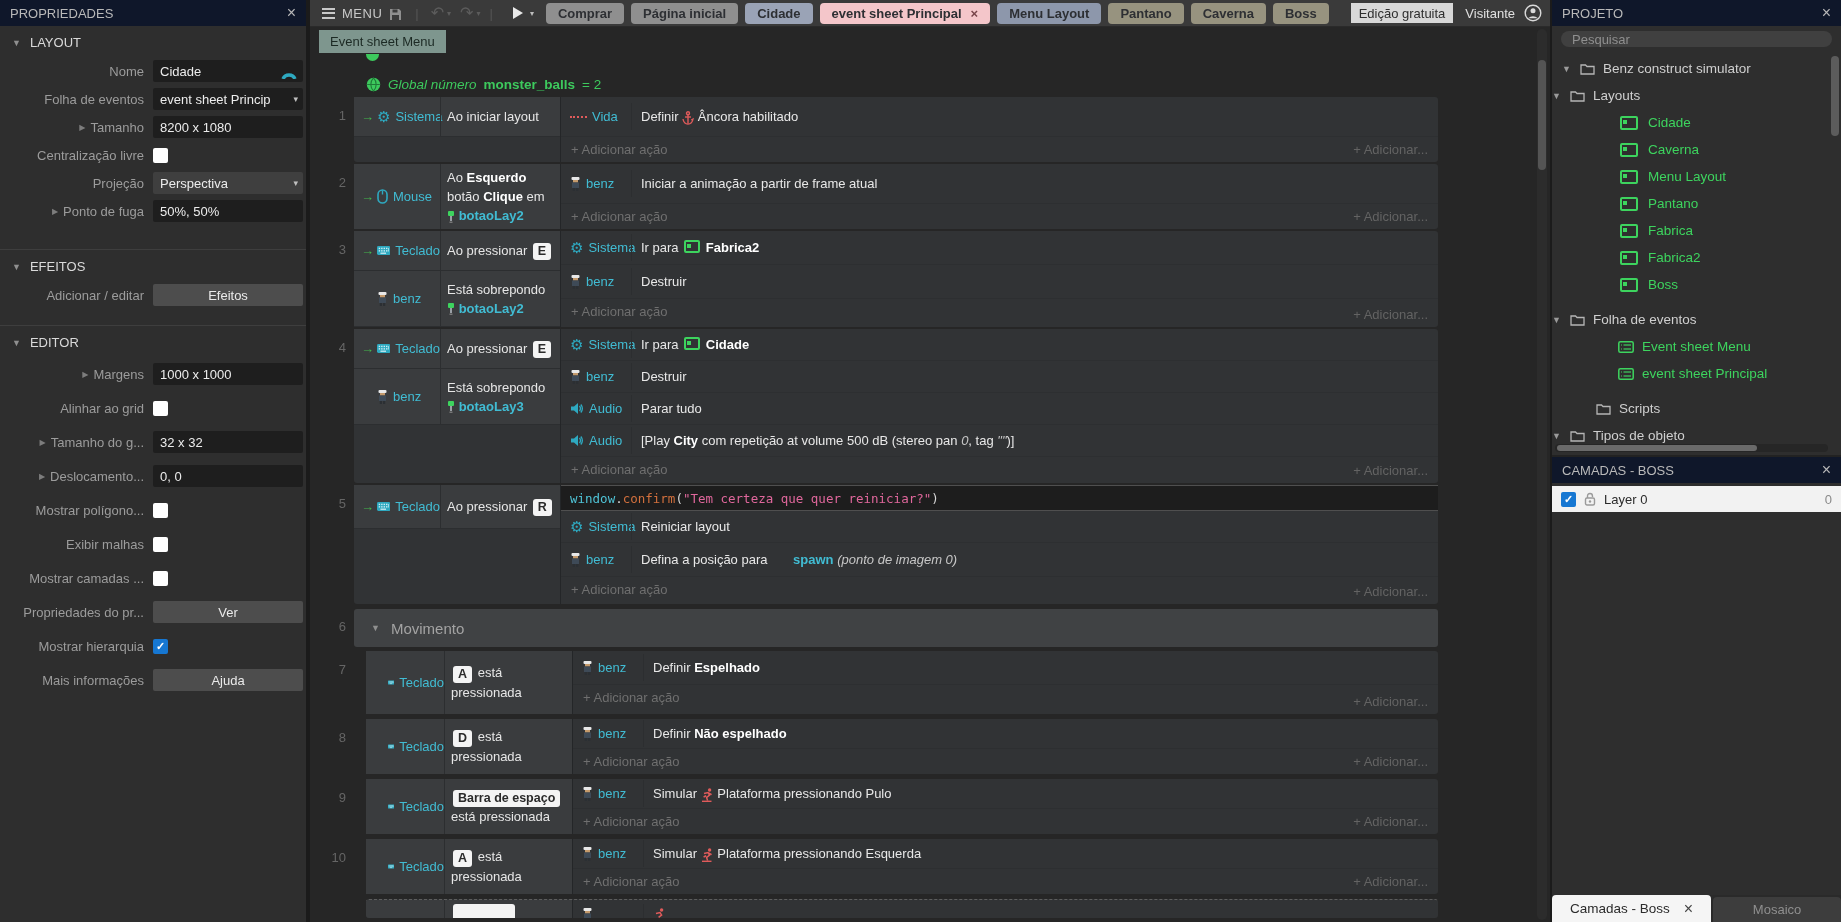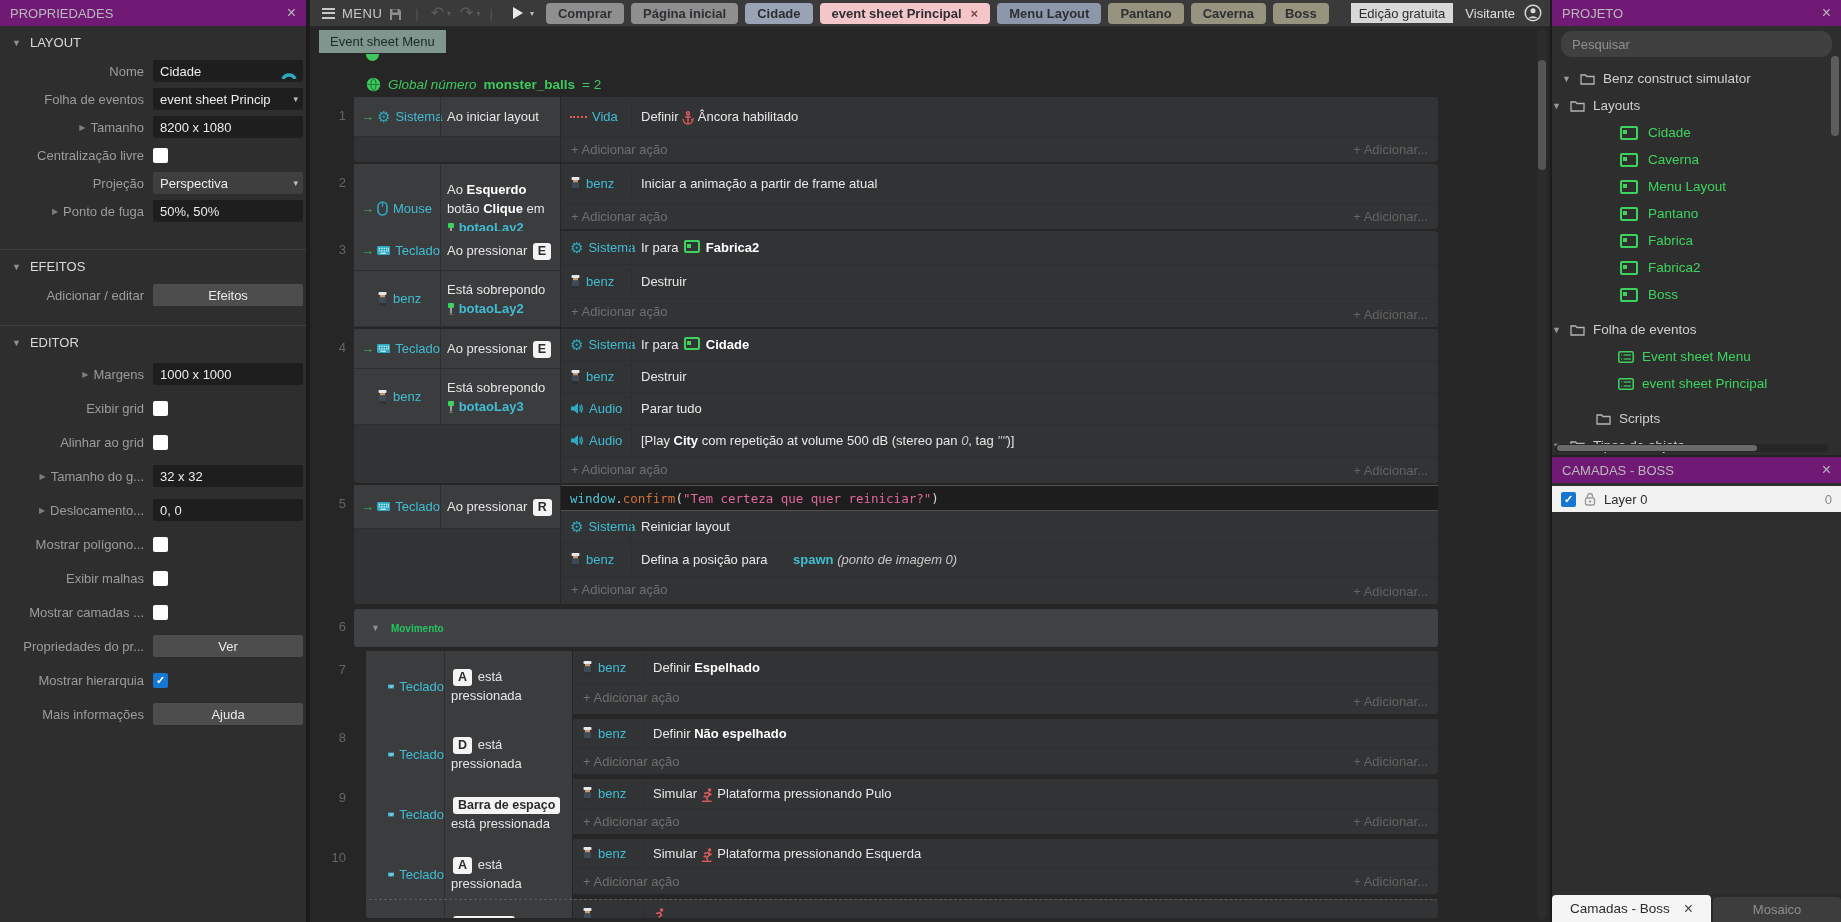--- a/index.html
+++ b/index.html
@@ -3,21 +3,21 @@
 <meta charset="utf-8">
 <style>
   html,body{margin:0;padding:0;background:#1c1c1c;}
   #app{position:relative;width:1841px;height:922px;overflow:hidden;background:#262626;
        font-family:"Liberation Sans",sans-serif;font-size:13px;color:#e6e6e6;}
   svg{vertical-align:middle;}
 
   
   #props{position:absolute;left:0;top:0;width:310px;height:922px;background:#2e2e2e;
          border-right:4px solid #1b1b1b;box-sizing:border-box;}
-  .phead{height:26px;background:#701a75;display:flex;align-items:center;justify-content:space-between;
+  .phead{height:26px;background:#0f172a;display:flex;align-items:center;justify-content:space-between;
          padding:0 10px;color:#b9b9b9;font-size:13px;}
   .xbtn{color:#b9b9b9;font-size:16px;line-height:1;cursor:default;}
   .psec{display:flex;align-items:center;gap:9px;padding:9px 0 7px 12px;color:#dadada;}
   .psec.divided{border-top:1px solid #3e3e3e;margin-top:24px;}
   .tri{color:#8f8f8f;font-size:9px;}
   .prow{display:grid;grid-template-columns:142px 150px;column-gap:9px;align-items:center;height:28px;padding-left:2px;}
   .prow.tall{height:34px;}
   .plabel{color:#9c9c9c;display:flex;justify-content:flex-end;align-items:center;gap:5px;white-space:nowrap;}
   .pexp{color:#7d7d7d;font-size:8px;}
   .pexp::before{content:'\25B6';}
@@ -71,21 +71,21 @@
   .evt{position:relative;display:flex;background:#313335;border-radius:3px;margin-bottom:2px;box-sizing:border-box;}
   .cond{width:206px;flex:none;border-right:1px solid #242628;display:flex;flex-direction:column;}
   .crow{display:flex;background:#3a3c3e;border-bottom:1px solid #2c2e30;box-sizing:border-box;}
   .crow.fill{flex:1;border-bottom:none;}
   .h40{height:40px;}.h44{height:44px;}.h56{height:56px;}
   .cobj{width:86px;flex:none;display:flex;align-items:center;gap:5px;padding-left:7px;box-sizing:border-box;}
   .arrow{color:#43b84c;font-weight:bold;width:11px;flex:none;}
   .arrow::before{content:'\2192';}
   .arrow.sp::before{content:'';}
   .oname{color:#41bcd3;}
-  .ctext{flex:1;border-left:1px solid #2c2e30;padding:16px 6px;display:flex;align-items:center;}
+  .ctext{flex:1;border-left:1px solid #2c2e30;padding:4px 6px;display:flex;align-items:center;}
   .acts{flex:1;display:flex;flex-direction:column;position:relative;}
   .arow{display:flex;align-items:center;border-bottom:1px solid #2d2f31;box-sizing:border-box;min-height:30px;}
   .a32{height:32px;}.a34{height:34px;}.a40{height:40px;}.a30{height:30px;}
   .aobj{width:70px;flex:none;display:flex;align-items:center;gap:5px;padding-left:9px;box-sizing:border-box;}
   .atext{flex:1;border-left:1px solid #2c2e30;padding:4px 9px;display:flex;align-items:center;color:#e8e8e8;}
   .flow{display:inline;line-height:19px;}
   .addrow{color:#6f6f6f;padding:5px 10px;height:25px;box-sizing:border-box;}
   .addmore{position:absolute;right:10px;bottom:5px;color:#636363;}
   .b{font-weight:bold;color:#fff;}
   .tb{font-weight:bold;color:#41bcd3;}
@@ -94,37 +94,37 @@
        padding:0 5px;line-height:17px;font-size:12.5px;margin:0 2px;vertical-align:middle;}
   .laymini{display:inline-block;width:12px;height:9px;border:2px solid #3dd45e;border-radius:2px;
            position:relative;vertical-align:-1px;margin:0 2px;}
   .laymini::after{content:'';position:absolute;left:1px;top:2px;width:4px;height:4px;background:#3dd45e;}
   .coderow{display:flex;align-items:center;background:#1d1d1d;border-top:1px solid #4f4f4f;
            border-bottom:1px solid #4f4f4f;height:26px;padding:0 9px;box-sizing:border-box;
            font-family:"DejaVu Sans Mono",monospace;font-size:12.5px;}
   .cw{color:#4fc3d6;}.cd{color:#d8d8d8;}.cf{color:#d3703d;}.cs{color:#e0679c;}
   .gbar{position:relative;display:flex;align-items:center;gap:11px;background:#404244;border-radius:3px;
         height:38px;padding-left:17px;margin:5px 0 4px;box-sizing:border-box;}
-  .gtitle{font-weight:bold;font-size:10px;color:#22c55e;}
+  .gtitle{font-weight:normal;font-size:15px;color:#a3a3a3;}
   #gkids{margin-left:12px;}
   #gkids .evt{margin-bottom:5px;}
   #gkids .num{left:-46px;}
   #gkids .cobj{width:78px;padding-left:22px;}
   .e1{height:65px;}.e2{height:65px;}.e3{height:96px;}.e4{height:154px;}.e5{height:119px;}
   .e7{height:63px;}.e8{height:55px;}.e9{height:55px;}.e10{height:55px;}
   .e11{height:19px;overflow:hidden;border-top:1px dashed #5d5d5d;}
   .vdots{display:inline-block;width:17px;border-top:2px dotted #e05b5b;vertical-align:3px;}
   .vscroll{position:absolute;right:3px;top:2px;bottom:2px;width:10px;background:#2c2c2c;border-radius:5px;}
   .vscroll .thumb{position:absolute;left:1px;top:31px;width:8px;height:110px;background:#545454;border-radius:4px;}
 
   
   #right{position:absolute;left:1550px;top:0;width:291px;height:922px;background:#2e2e2e;
          border-left:2px solid #1b1b1b;box-sizing:border-box;}
   #projeto{position:relative;height:455px;overflow:hidden;}
-  .search{margin:5px 9px 0 9px;background:#404040;border-radius:11px;height:26px;display:flex;
+  .search{margin:5px 9px 0 9px;background:#404040;border-radius:11px;height:16px;display:flex;
           align-items:center;padding:0 11px;color:#8f8f8f;}
   #tree{margin-top:8px;}
   .trow{height:27px;display:flex;align-items:center;gap:8px;}
   .d0{padding-left:10px;}.d1{}.d2{padding-left:66px;}
   .ta{color:#9a9a9a;font-size:9px;width:10px;flex:none;}
   .ta::before{content:'\25BC';}
   .tlabel{color:#cfcfcf;font-size:13.5px;}
   .glabel{color:#3dd45e;font-size:13.5px;}
   .hscroll{position:absolute;left:3px;right:13px;bottom:3px;height:8px;background:#262626;border-radius:4px;}
   .hscroll .thumb{position:absolute;left:2px;top:1px;width:200px;height:6px;background:#6a6a6a;border-radius:3px;}
@@ -222,24 +222,20 @@
     <div class="prow tall">
       <span class="plabel">
           <span class="pexp"></span>
           <span>Margens</span>
         </span>
       <div class="pfield">
           <span>1000 x 1000</span>
         </div>
     </div>
     <div class="prow tall">
-      <span class="plabel">Exibir grid</span>
-      <span class="pcheck"></span>
-    </div>
-    <div class="prow tall">
       <span class="plabel">Alinhar ao grid</span>
       <span class="pcheck"></span>
     </div>
     <div class="prow tall">
       <span class="plabel">
           <span class="pexp"></span>
           <span>Tamanho do g...</span>
         </span>
       <div class="pfield">
           <span>32 x 32</span>

